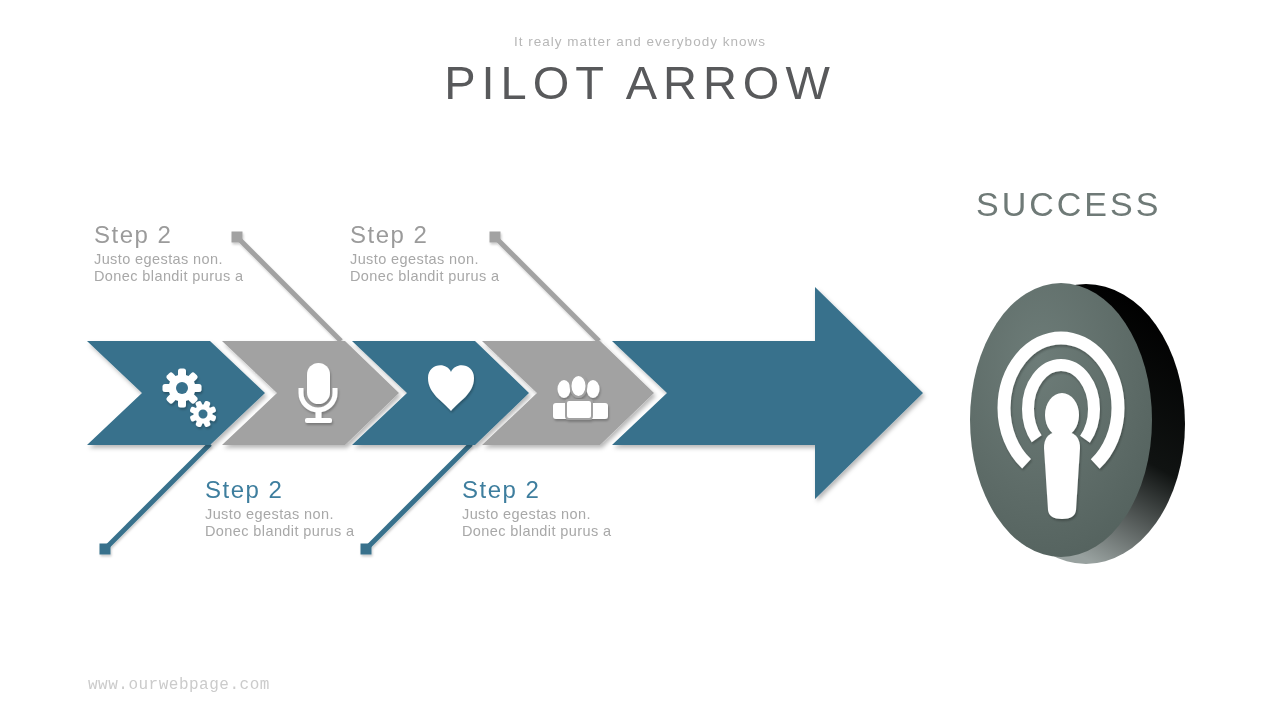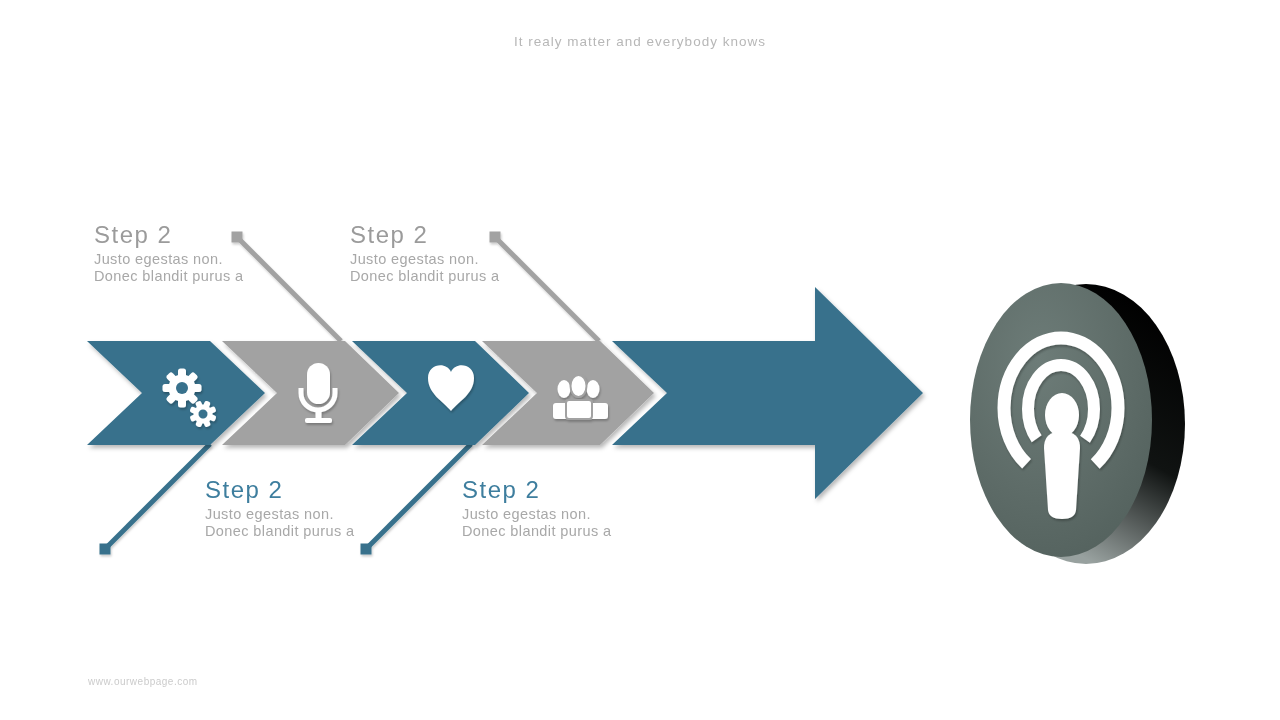--- a/index.html
+++ b/index.html
@@ -14,40 +14,42 @@
   .title{
     position:absolute;left:0;right:0;top:55px;text-align:center;
     font-size:47px;letter-spacing:6px;color:#58595b;font-weight:200;
   }
   .success{
     position:absolute;left:976px;top:185px;
     font-size:34px;letter-spacing:3px;color:#6f7a77;font-weight:300;
   }
   .footer{
     position:absolute;left:88px;top:676px;
-    font-size:10px;letter-spacing:.5px;color:#cbcbcb;font-weight:400;
+    font-size:16px;letter-spacing:.5px;color:#cbcbcb;font-weight:400;font-family:Liberation Mono, monospace;
   }
   .step-label{position:absolute;width:250px;}
   .step-title{
     font-size:24px;font-weight:300;letter-spacing:1.5px;line-height:28px;
   }
   .step-title.gray{color:#9b9b9b;}
   .step-title.teal{color:#3e7e9e;}
   .step-desc{
     margin-top:2px;font-size:14.5px;line-height:17px;
     letter-spacing:.4px;color:#a8a8a8;font-weight:400;
   }
   svg.diagram{position:absolute;left:0;top:0;}
 </style>
 </head>
 <body>
 
 <div class="slide">
 
   <div class="subtitle">It realy matter and everybody knows</div>
+  <div class="title">PILOT ARROW</div>
+  <div class="success">SUCCESS</div>
 
   <div class="step-label" style="left:94px;top:221px">
     <div class="step-title gray">Step 2</div>
     <div class="step-desc">
       <span>Justo egestas non.</span><br>
       <span>Donec blandit purus a</span>
     </div>
   </div>
   <div class="step-label" style="left:350px;top:221px">
     <div class="step-title gray">Step 2</div>

